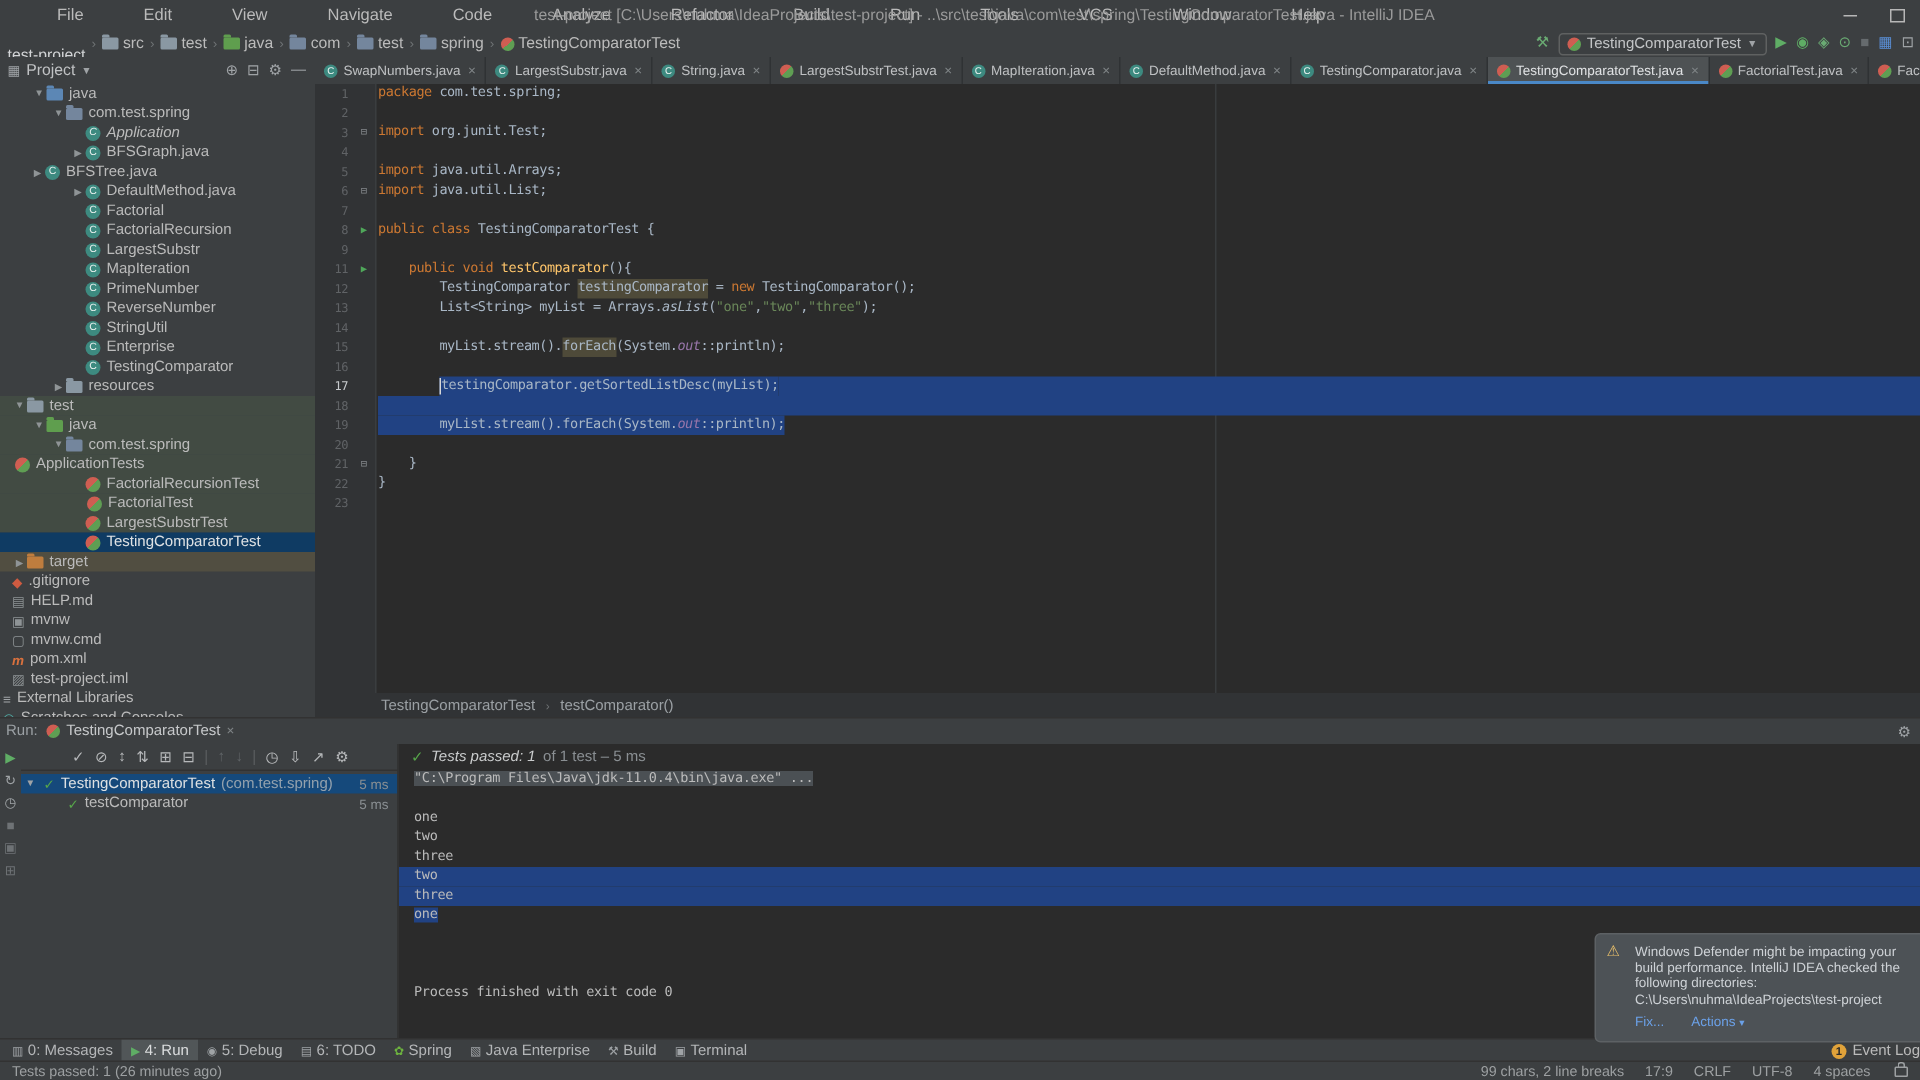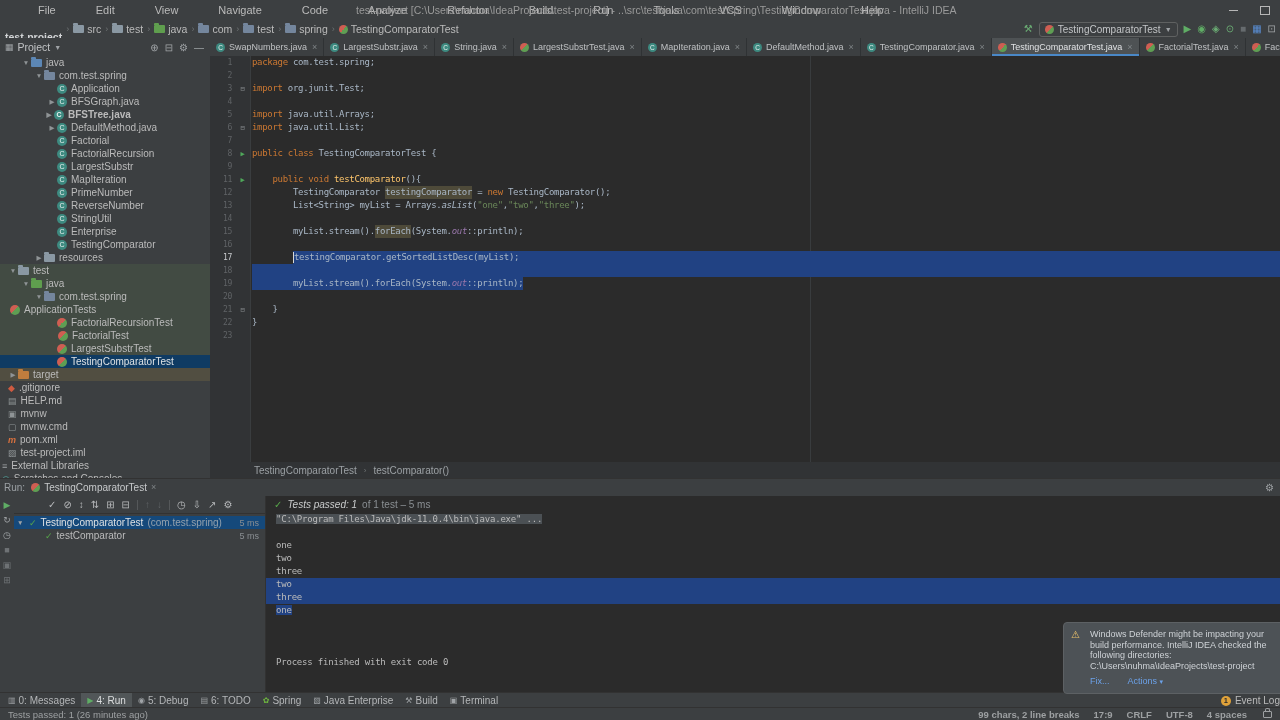--- a/index.html
+++ b/index.html
@@ -10,21 +10,21 @@
   .menubar{display:flex;align-items:center;height:100%;padding-left:4px;}
   .menu-item{padding:0 6px;color:#bbbbbb;cursor:default;margin-left:28px;}
   .win-title{position:absolute;left:356px;top:0;height:20px;line-height:20px;color:#9a9a9a;white-space:nowrap;font-size:10.5px;}
   .win-controls{position:absolute;right:10px;top:0;height:20px;display:flex;align-items:center;gap:22px;}
   .wc-min{width:9px;height:1px;background:#b7b7b7;}
   .wc-max{width:8px;height:7px;border:1px solid #b7b7b7;}
   
   .navbar{position:absolute;left:0;top:20px;right:0;height:18px;background:#3c3f41;border-bottom:1px solid #323232;display:flex;align-items:center;}
   .breadcrumbs{display:flex;align-items:center;padding-left:4px;white-space:nowrap;font-size:10.5px;}
   .bc-item{display:flex;align-items:center;gap:3px;padding:0 1px;color:#bbbbbb;}
-  .bc-item.first{font-weight:bold;color:#d3d5d7;margin-top:16px;}
+  .bc-item.first{font-weight:normal;color:#d3d5d7;margin-top:16px;}
   .bc-sep{color:#6e7274;padding:0 3px;font-size:9px;}
   .nav-actions{position:absolute;right:2px;top:0;height:18px;display:flex;align-items:center;gap:6px;padding-right:2px;}
   .na-icon{font-size:10px;line-height:18px;cursor:default;}
   .combo{display:flex;align-items:center;gap:4px;height:13px;border:1px solid #5f6161;border-radius:3px;padding:0 5px;background:#3c3f41;font-size:10px;color:#c3c5c7;}
   .combo .chev{font-size:7px;color:#9fa3a6;}
   
   .fo{width:11px;height:8px;background:#8a98a3;border-radius:1px;position:relative;flex:none;}
   .fo::before{content:"";position:absolute;top:-2px;left:0;width:5px;height:2px;background:inherit;border-radius:1px 1px 0 0;}
   .fo.green{background:#5f9e4e;} .fo.orange{background:#bf7d3e;} .fo.src{background:#5c87b5;} .fo.pkg{background:#74869d;}
   .ci{width:10px;height:10px;border-radius:50%;background:#3d8a80;color:#e9f1ef;font-size:7px;line-height:10px;text-align:center;flex:none;}
@@ -109,21 +109,21 @@
   .link{color:#6ba1e8;}
   .link .chev{font-size:7px;}
   
   .tw-bar{position:absolute;left:0;top:692px;right:0;height:15px;background:#3c3f41;border-top:1px solid #323232;display:flex;align-items:center;padding-left:2px;font-size:10px;overflow:hidden;}
   .tw-item{display:flex;align-items:center;gap:3px;padding:0 6px;height:15px;color:#b4b6b8;white-space:nowrap;}
   .tw-item.active{background:#515658;color:#dcdedf;}
   .tw-icon{font-size:8px;}
   .tw-right{margin-left:auto;display:flex;align-items:center;gap:4px;white-space:nowrap;}
   .badge{width:10px;height:10px;border-radius:50%;background:#e0a23a;color:#2b2b2b;font-size:7.5px;font-weight:bold;text-align:center;line-height:10px;}
   .statusbar{position:absolute;left:0;top:707px;right:0;height:13px;background:#3c3f41;border-top:1px solid #323232;display:flex;align-items:center;font-size:9.5px;color:#9da0a2;padding:0 8px;}
-  .sb-right{margin-left:auto;display:flex;gap:14px;align-items:center;font-weight:bold;}
+  .sb-right{margin-left:auto;display:flex;gap:14px;align-items:center;}
   .lock{width:7px;height:5px;border:1px solid #9da0a2;border-radius:1px;position:relative;margin-left:2px;}
   .lock::before{content:"";position:absolute;left:1px;top:-4px;width:3px;height:3px;border:1px solid #9da0a2;border-bottom:none;border-radius:2px 2px 0 0;}
 </style>
 </head>
 <body>
 
 <div class="app">
 
   <header class="titlebar">
     <div class="menubar" id="menubar">
@@ -227,35 +227,35 @@
           </span>
           <span>java</span>
         </div>
         <div class="trow" style="padding-left: 34px;">
           <span class="tr-chev">▼</span>
           <span class="tr-icon">
             <span class="fo pkg"></span>
           </span>
           <span>com.test.spring</span>
         </div>
-        <div class="trow" style="padding-left: 47px;">
+        <div class="trow" style="padding-left: 47px; font-style: italic;">
           <span class="tr-chev"></span>
           <span class="tr-icon">
             <span class="ci">C</span>
           </span>
           <span>Application</span>
         </div>
         <div class="trow" style="padding-left: 47px;">
           <span class="tr-chev">▶</span>
           <span class="tr-icon">
             <span class="ci">C</span>
           </span>
           <span>BFSGraph.java</span>
         </div>
-        <div class="trow" style="padding-left: 44px; font-weight: bold;">
+        <div class="trow" style="padding-left: 20px;">
           <span class="tr-chev">▶</span>
           <span class="tr-icon">
             <span class="ci">C</span>
           </span>
           <span>BFSTree.java</span>
         </div>
         <div class="trow" style="padding-left: 47px;">
           <span class="tr-chev">▶</span>
           <span class="tr-icon">
             <span class="ci">C</span>

